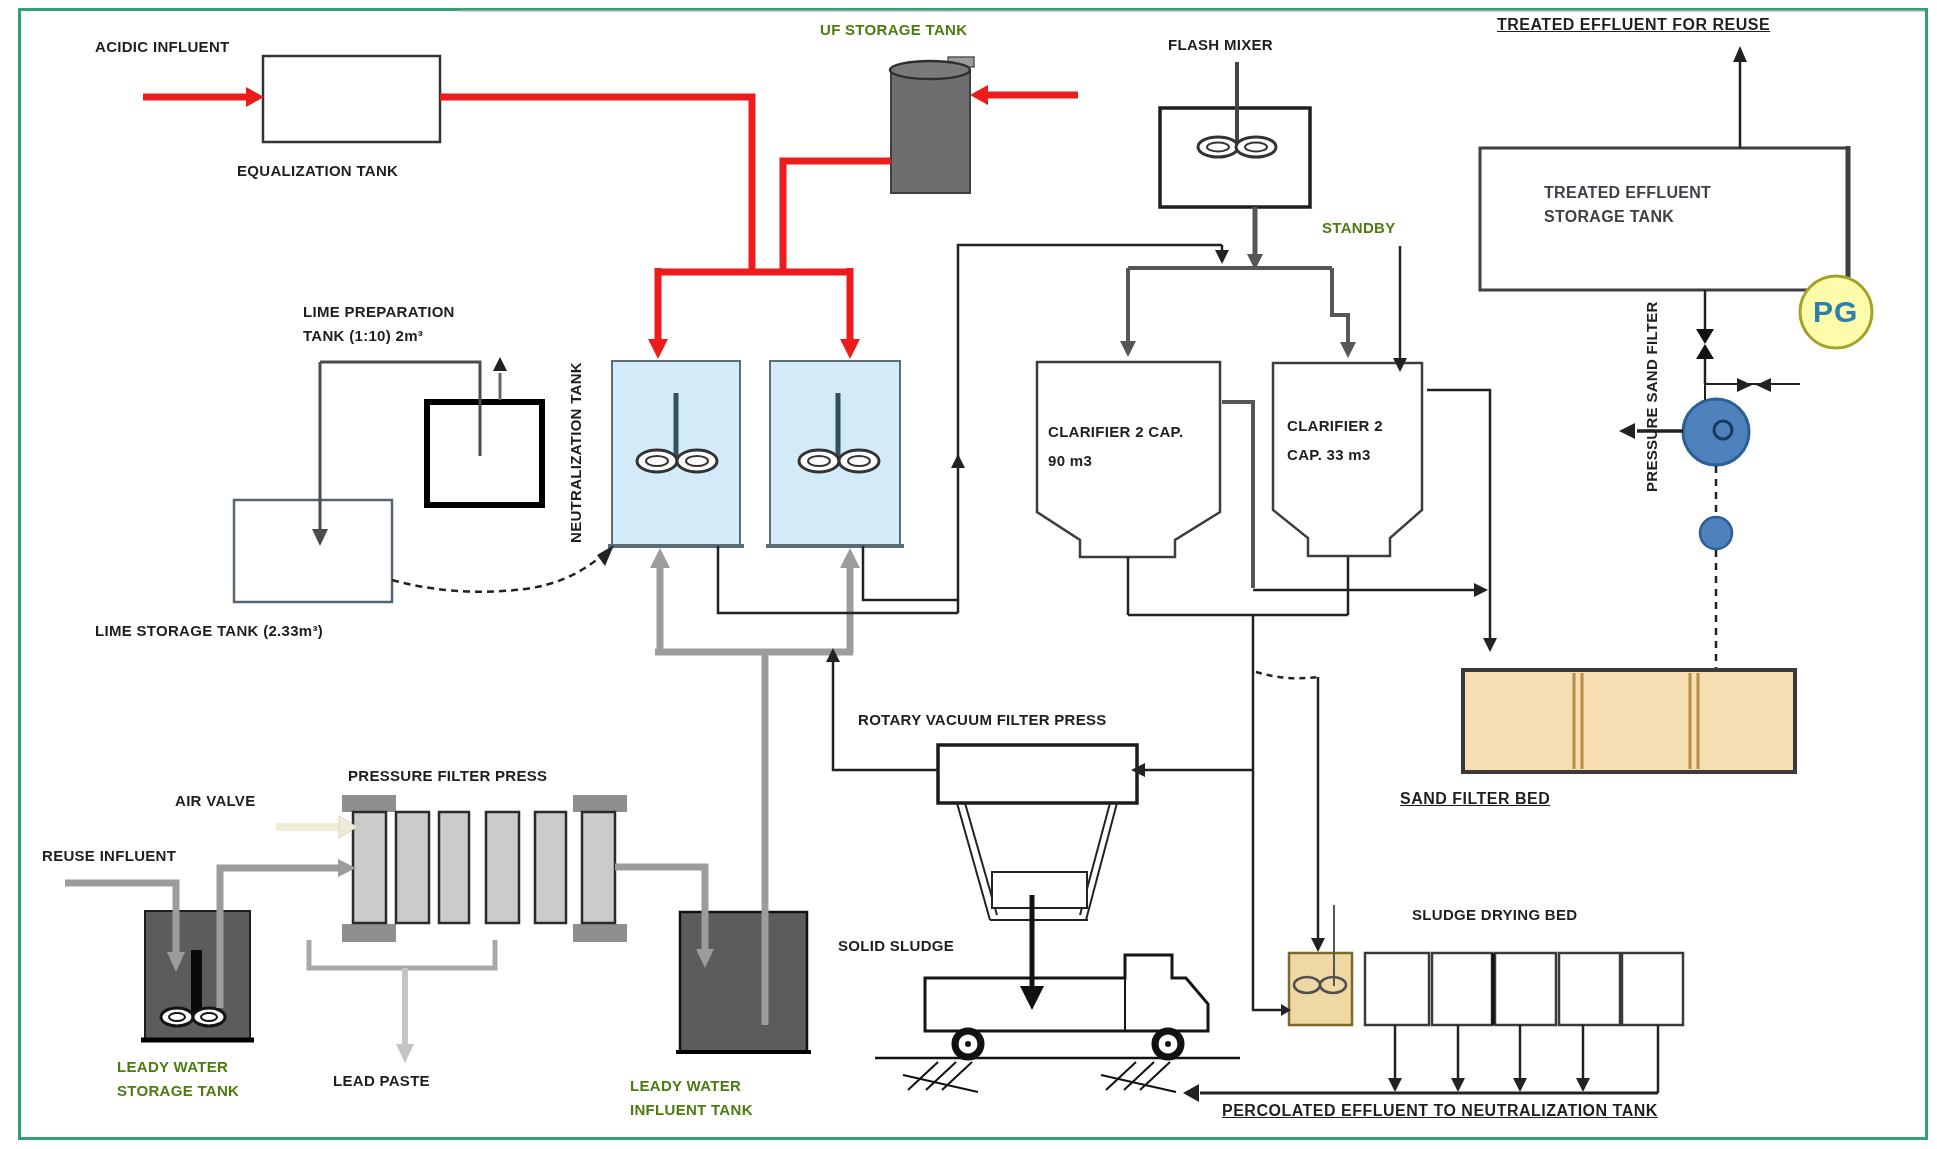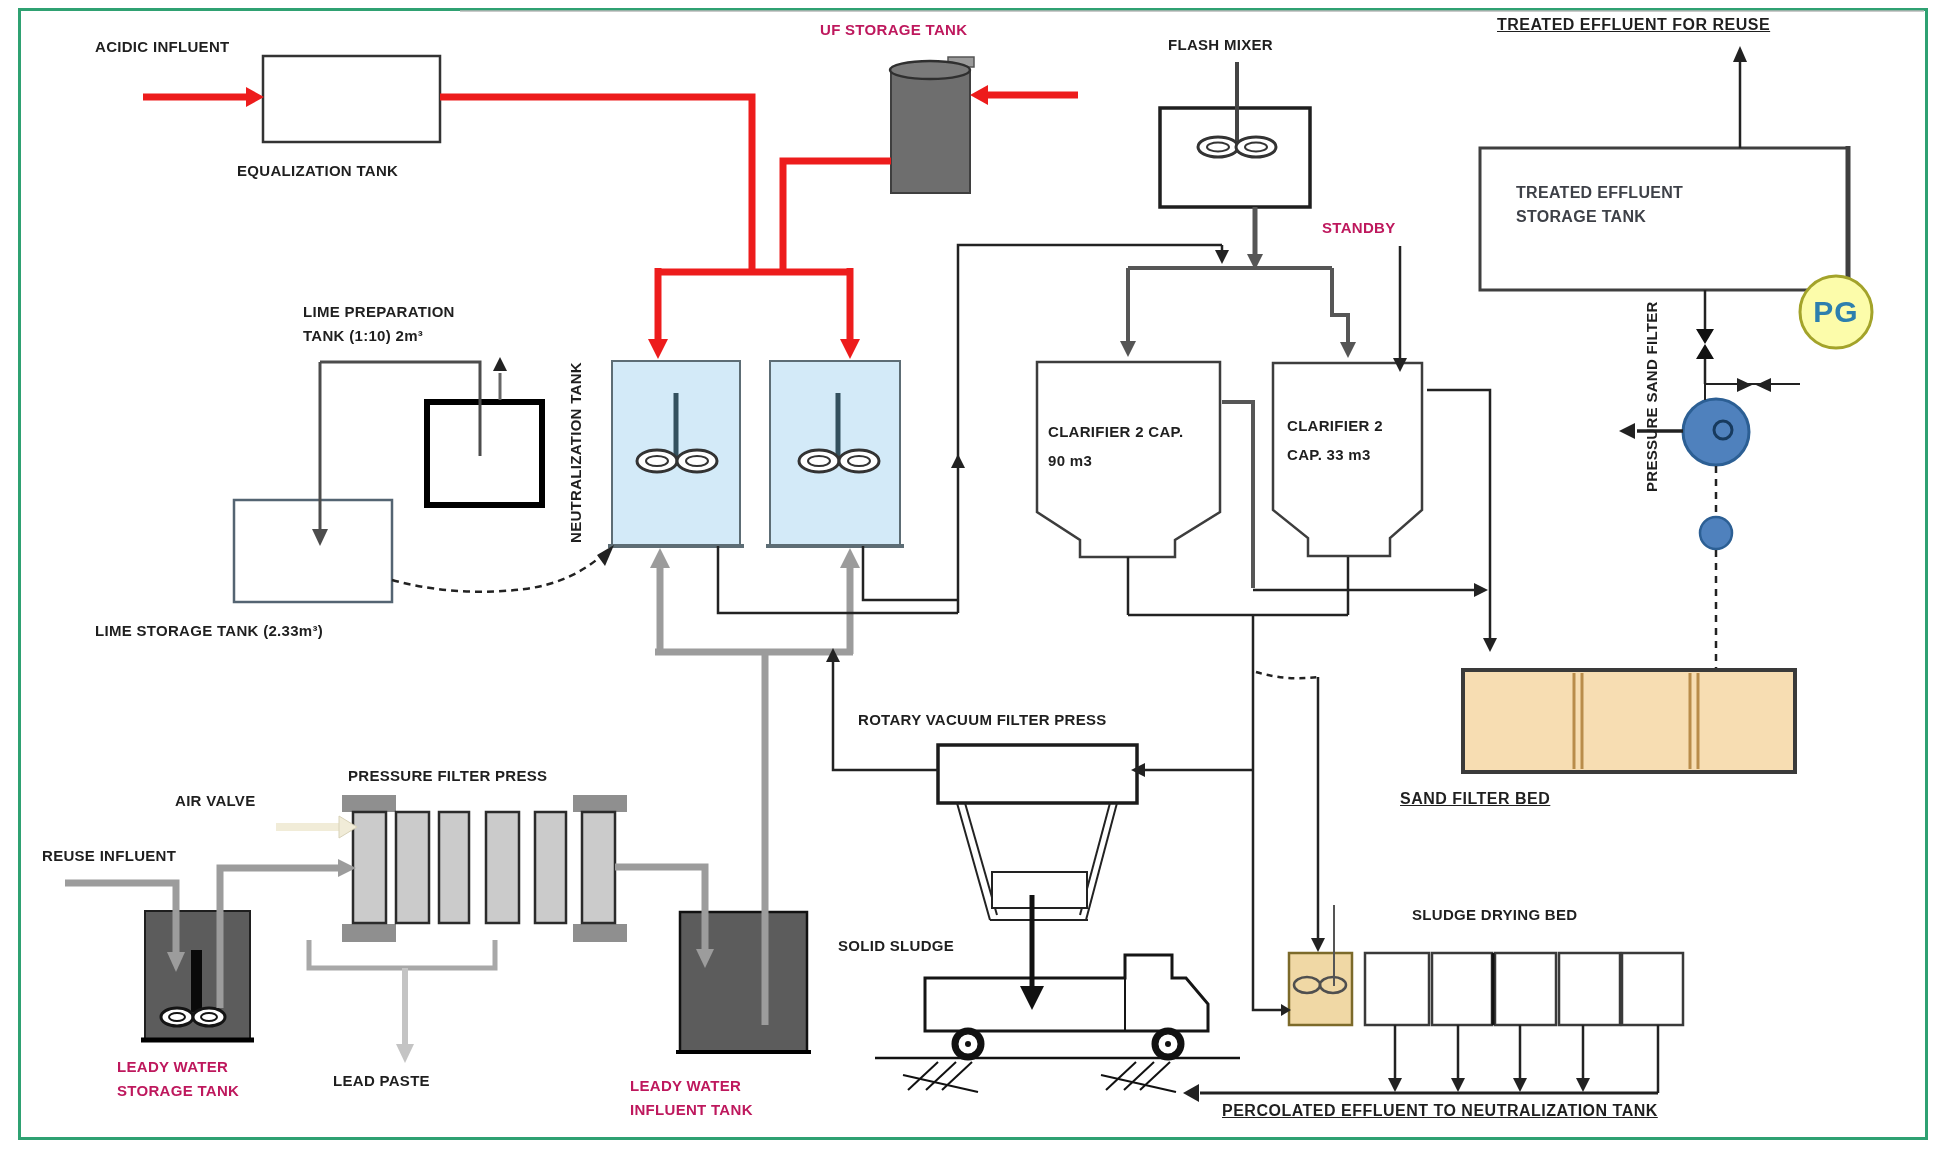--- a/index.html
+++ b/index.html
@@ -3,25 +3,25 @@
 <meta charset="utf-8">
 <title></title>
 <style>
   html,body{margin:0;padding:0;background:#fff;}
   #canvas{position:relative;width:1937px;height:1149px;background:#fff;overflow:hidden;
           font-family:"Liberation Sans",sans-serif;}
   #frame{position:absolute;left:18px;top:8px;right:9px;bottom:9px;border:3px solid #2fa172;}
   #piping{position:absolute;left:0;top:0;width:1937px;height:1149px;}
   .lbl{position:absolute;font:bold 15px "Liberation Sans",sans-serif;color:#1f1f1f;
        white-space:nowrap;letter-spacing:.3px;z-index:5;}
-  .blue{color:#be185d;}
-  .dim{color:#3e4148;font-size:16px;}
+  .blue{color:#4d7c0f;}
+  .dim{color:#3e4148;font-size:16px;margin-left:28px;}
   .big{font-size:16px;letter-spacing:.5px;text-decoration:underline;}
   .vert{transform-origin:0 0;transform:rotate(-90deg);}
-  .pg{font-size:30px;color:#2d7fae;width:46px;text-align:center;letter-spacing:1px;}
+  .pg{font-size:30px;color:#2d7fae;width:46px;letter-spacing:1px;}
 </style>
 </head>
 <body>
 
 <div id="canvas">
   <div id="frame"></div>
 
   <svg id="piping" viewBox="0 0 1937 1149" xmlns="http://www.w3.org/2000/svg">
 
     <line x1="460" y1="11" x2="1924" y2="11" stroke="#b9b9b9" stroke-width="1.5"></line>

